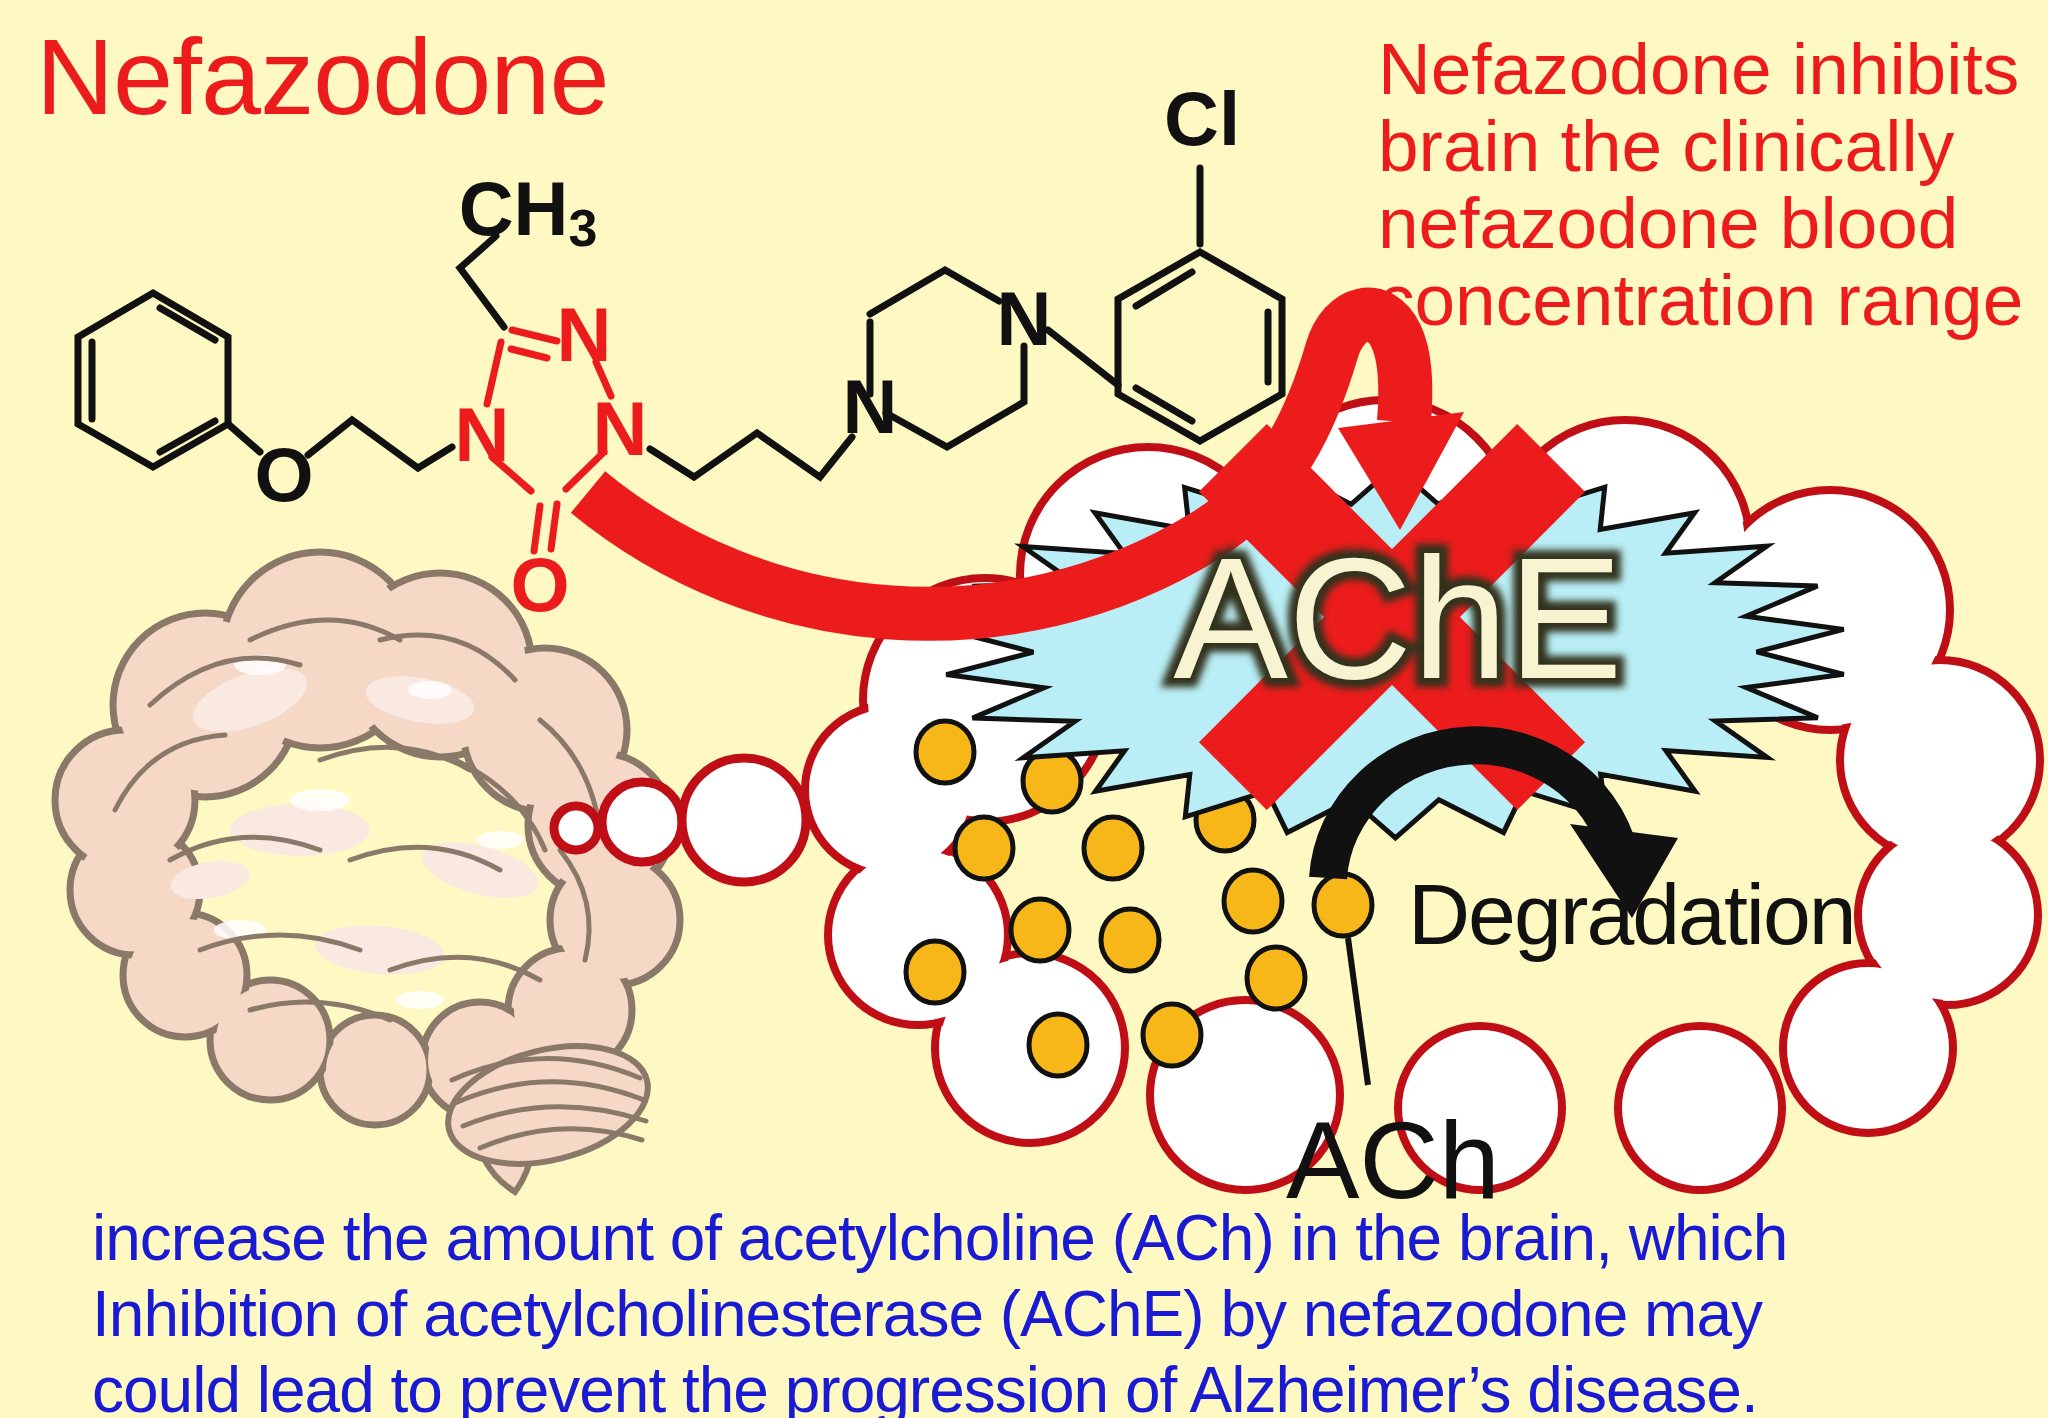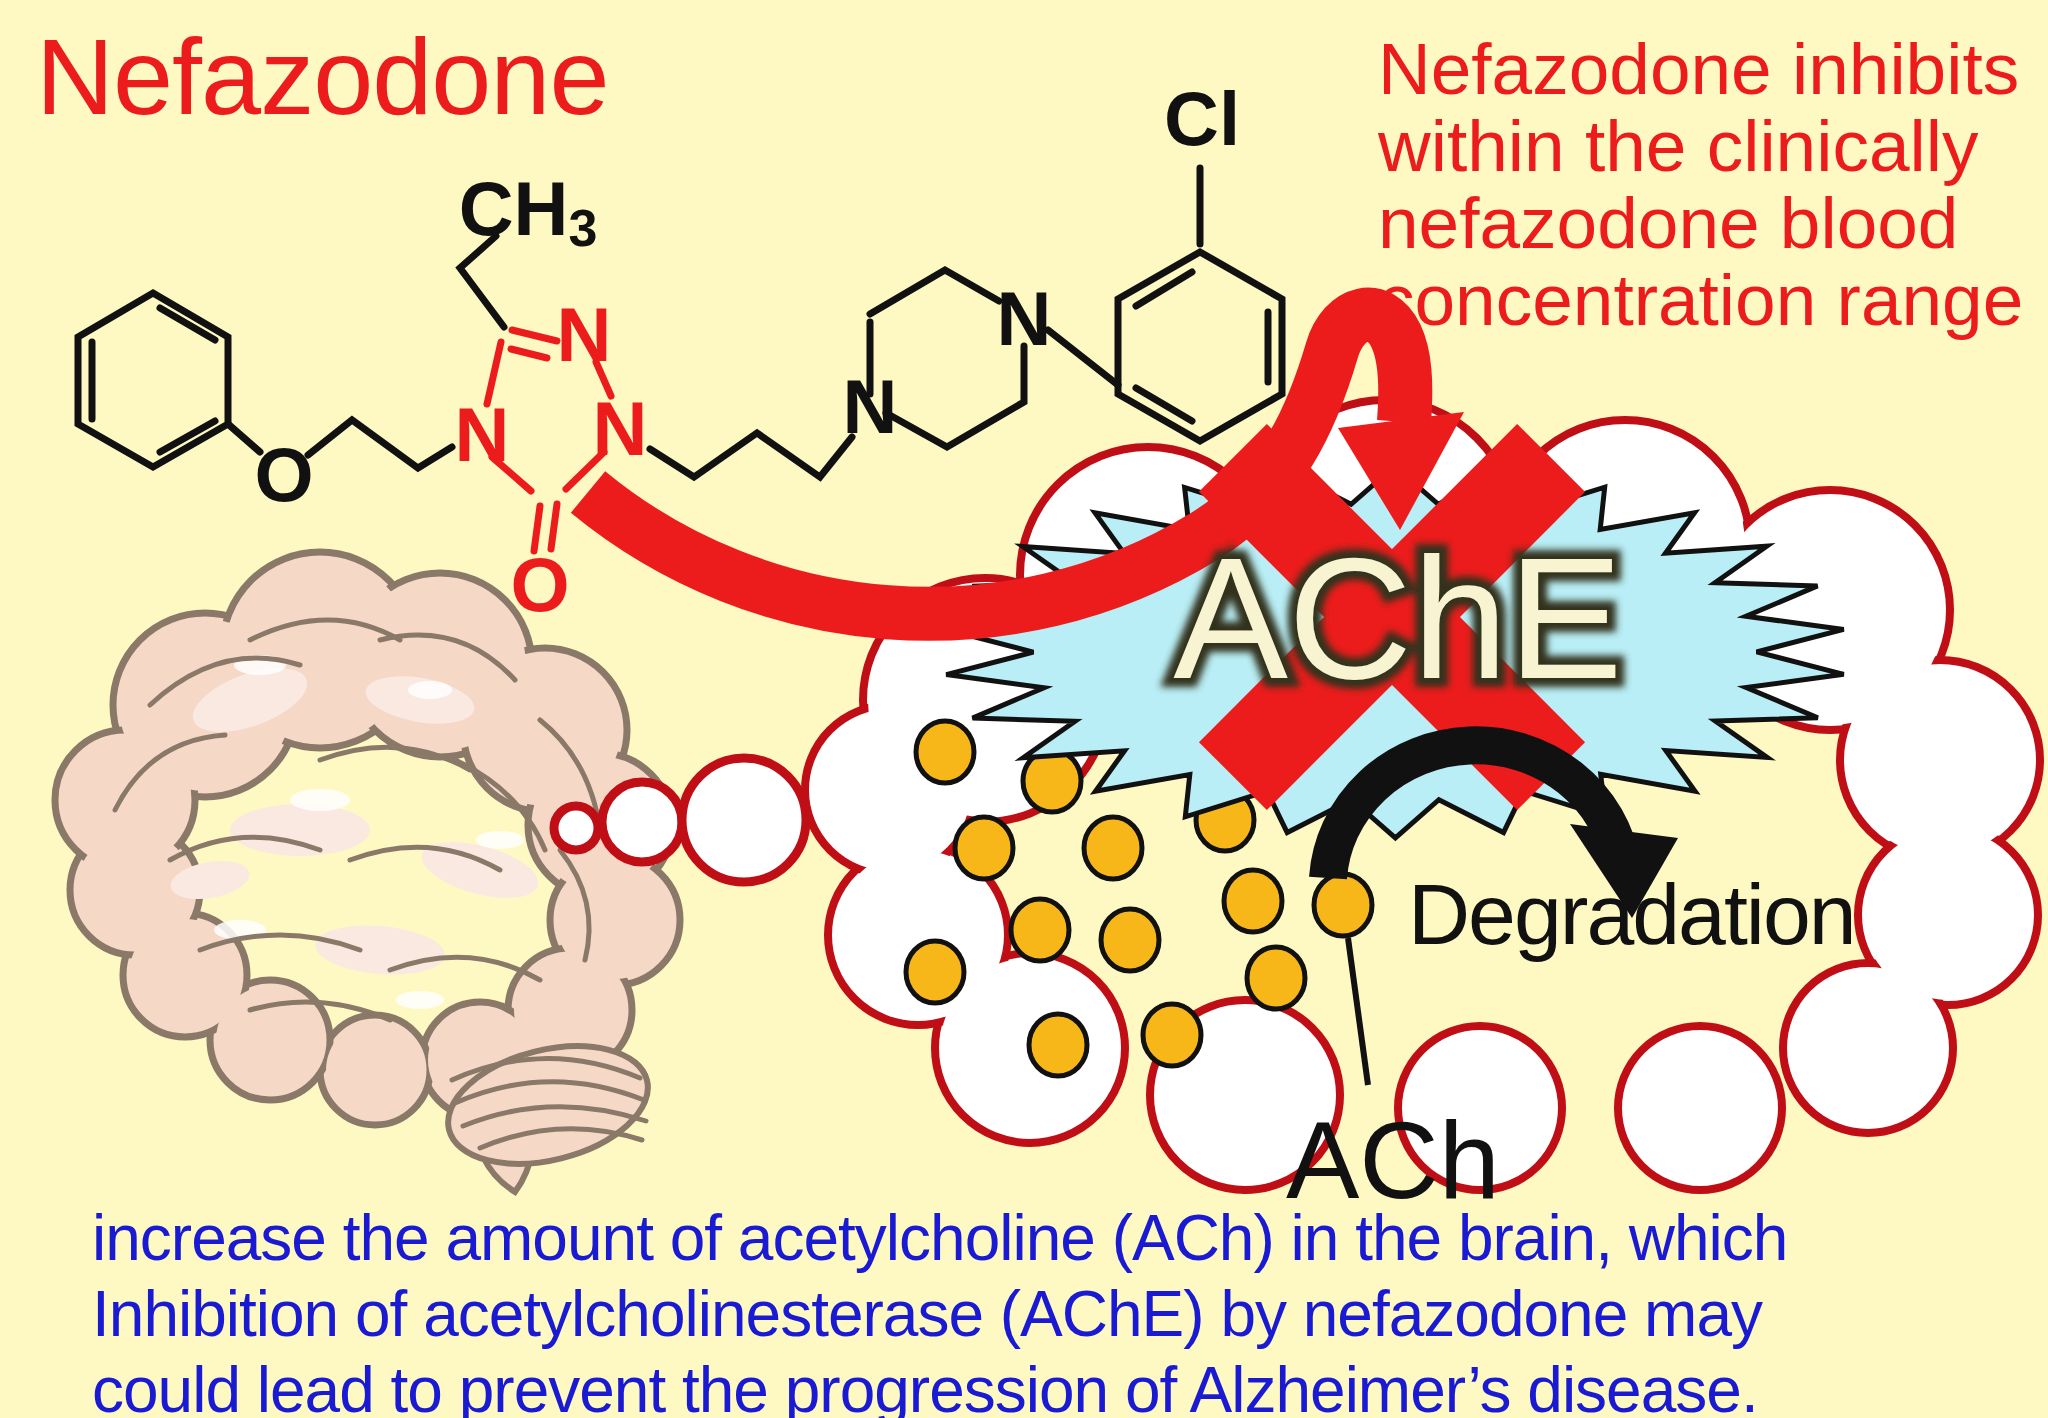--- a/index.html
+++ b/index.html
@@ -21,21 +21,21 @@
 </style>
 </head>
 <body>
 
 <div class="stage">
 
   <div class="title">Nefazodone</div>
 
   <div class="annotation">
     <div>Nefazodone inhibits</div>
-    <div>within the clinically</div>
+    <div>brain the clinically</div>
     <div>nefazodone blood</div>
     <div>concentration range</div>
   </div>
 
   <svg width="2048" height="1418" viewBox="0 0 2048 1418">
     <defs>
       <filter id="blur3" x="-20%" y="-20%" width="140%" height="140%">
         <feGaussianBlur stdDeviation="3.5"></feGaussianBlur>
       </filter>
     </defs>

